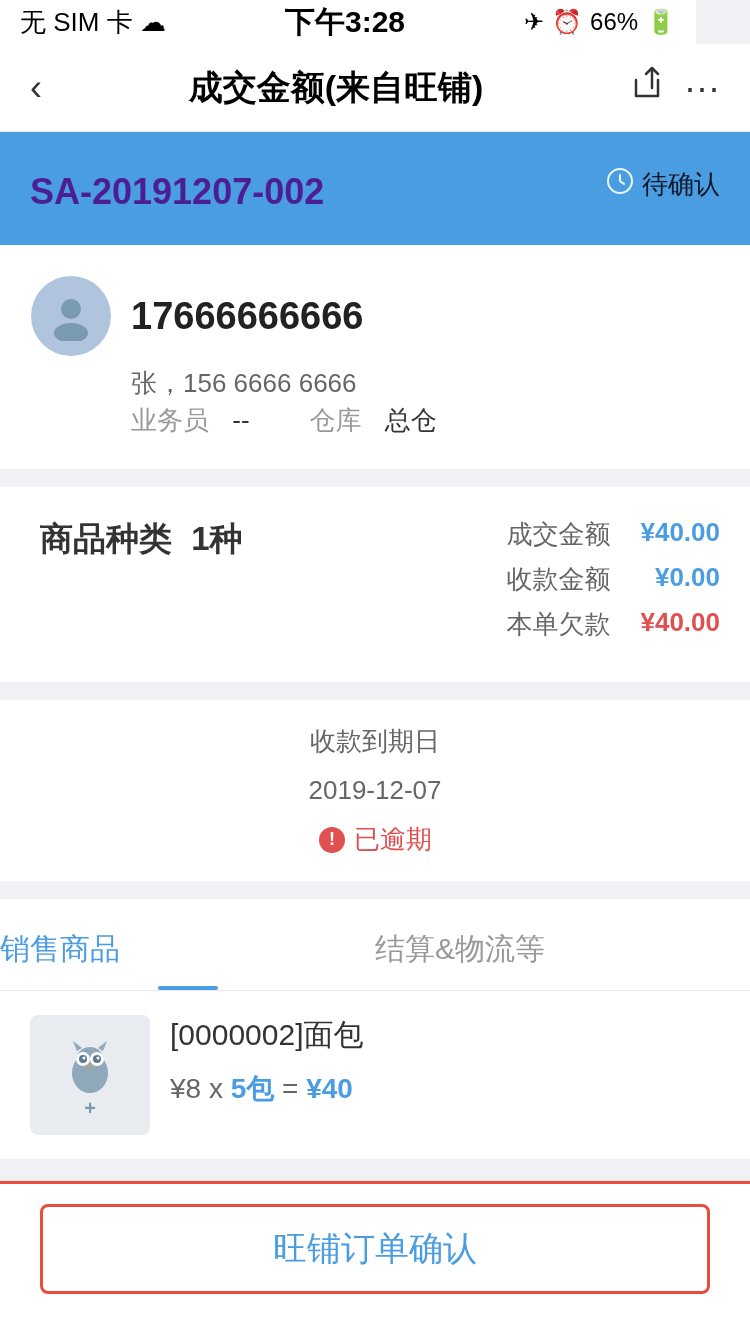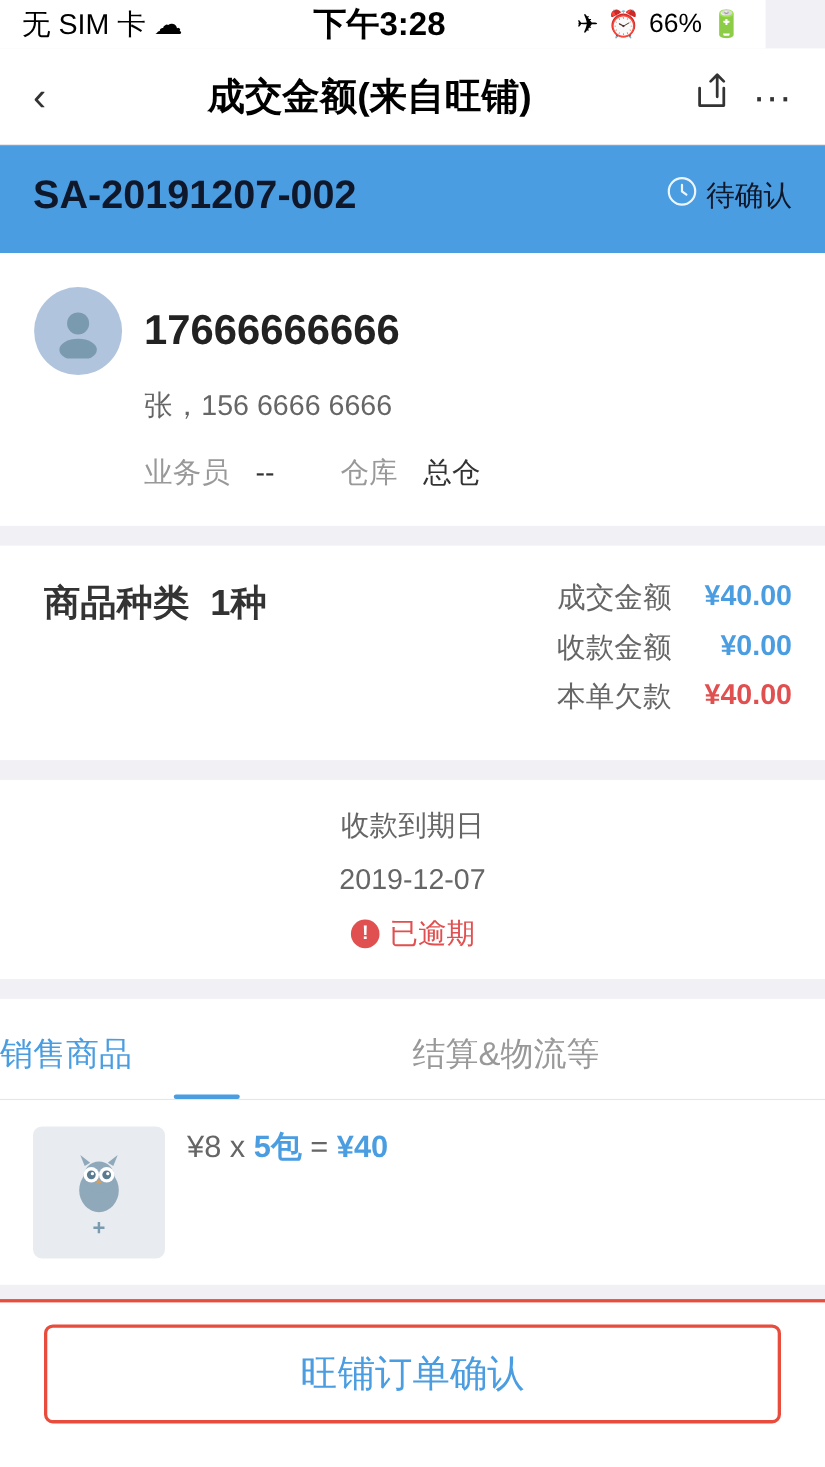--- a/index.html
+++ b/index.html
@@ -56,21 +56,22 @@
     }
     .header-card-top {
       display: flex;
       align-items: center;
       justify-content: space-between;
       margin-bottom: 12px;
     }
     .order-id {
       font-size: 36px;
       font-weight: 700;
-      color: #0f172a;
+      color: #4c1d95;
+      margin-top: 15px;
     }
     .order-status {
       display: flex;
       align-items: center;
       gap: 8px;
       font-size: 26px;
       color: #0f172a;
     }
     .order-date {
       font-size: 26px;
@@ -95,21 +96,21 @@
       border-radius: 50%;
       background: #b0c4de;
       display: flex;
       align-items: center;
       justify-content: center;
       flex-shrink: 0;
       overflow: hidden;
     }
     .avatar svg { width: 50px; height: 50px; }
     .customer-name { font-size: 38px; font-weight: 600; color: #222; }
-    .customer-info { font-size: 26px; color: #666; margin-bottom: 26px; margin-left: 100px; }
+    .customer-info { font-size: 26px; color: #666; margin-bottom: 2px; margin-left: 100px; }
     .customer-meta {
       display: flex;
       align-items: center;
       gap: 60px;
       margin-left: 100px;
       font-size: 26px;
       color: #666;
     }
     .meta-label { color: #999; }
     .meta-value { color: #333; }
@@ -378,20 +379,21 @@
       <circle cx="43" cy="27" r="1.5" fill="white"></circle>
 
       <polygon points="35,32 32,36 38,36" fill="#d4a060"></polygon>
 
       <polygon points="22,20 18,10 27,17" fill="#8fa8ba"></polygon>
       <polygon points="48,20 52,10 43,17" fill="#8fa8ba"></polygon>
     </svg>
     <span style="font-size:20px; color:#7a9ab0; font-weight:bold; margin-top:-4px;">+</span>
   </div>
   <div class="product-info">
+    <div class="product-name">[0000002]面包</div>
     <div class="product-price">
       <span>¥8</span>
       <span> </span>
       <span>x</span>
       <span> </span>
       <span class="qty">5包</span>
       <span> </span>
       <span>=</span>
       <span> </span>
       <span class="total">¥40</span>

